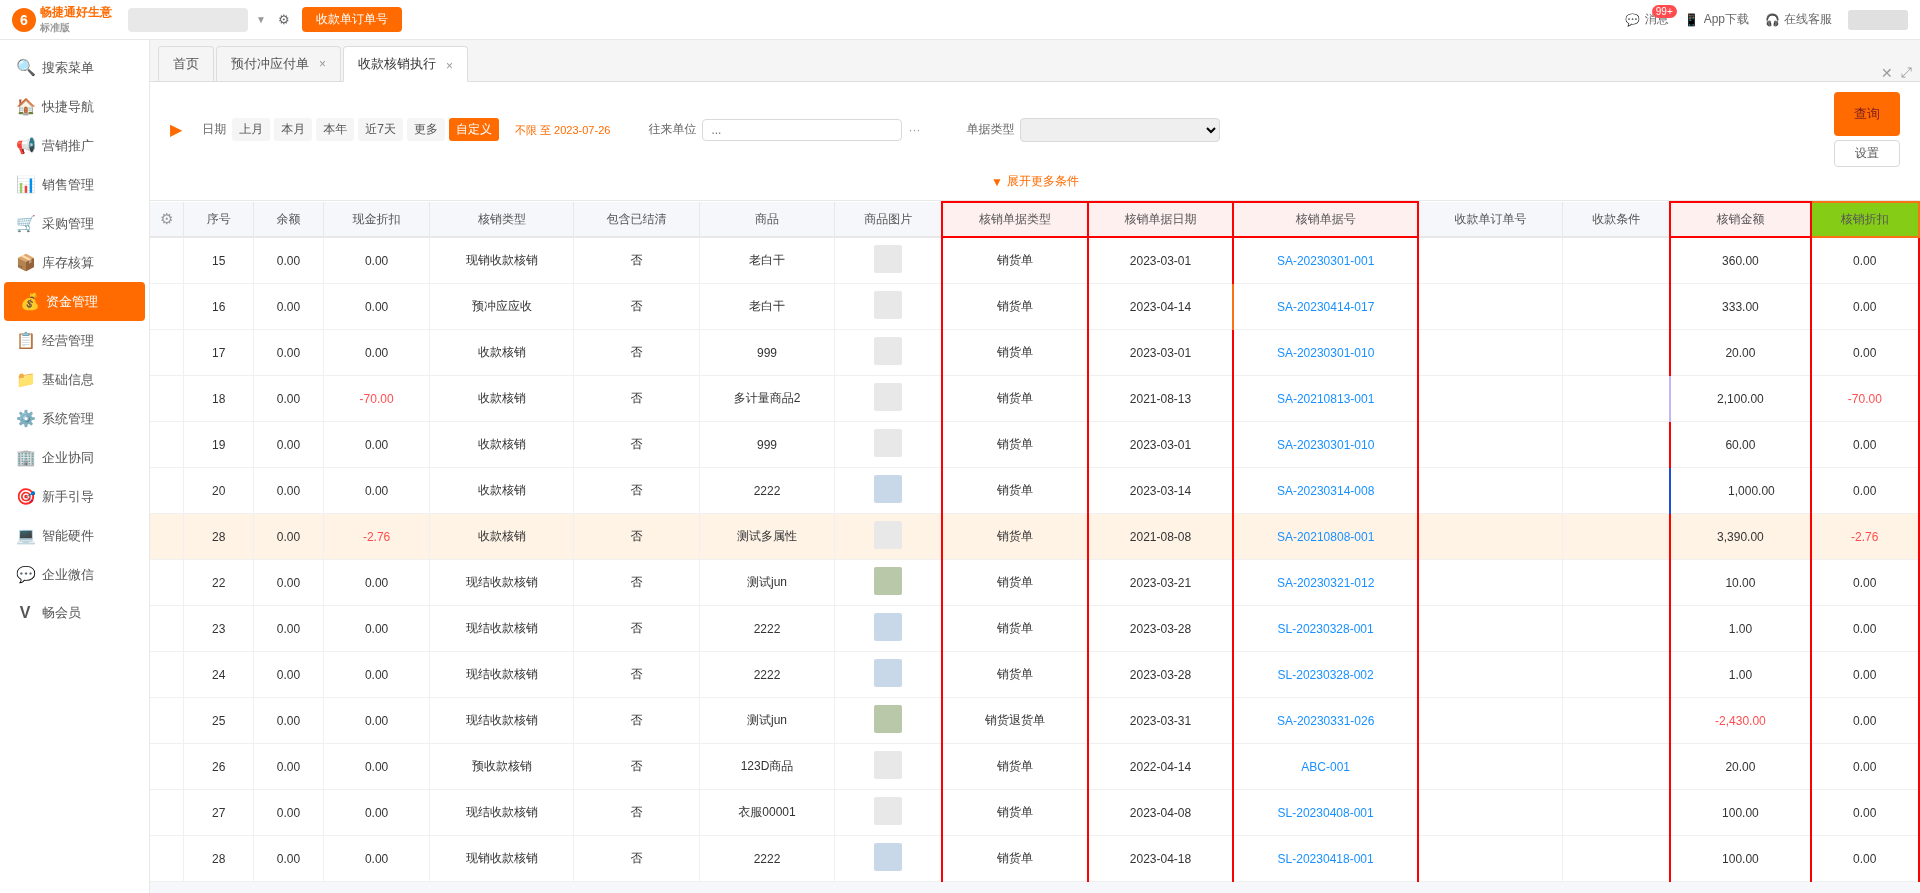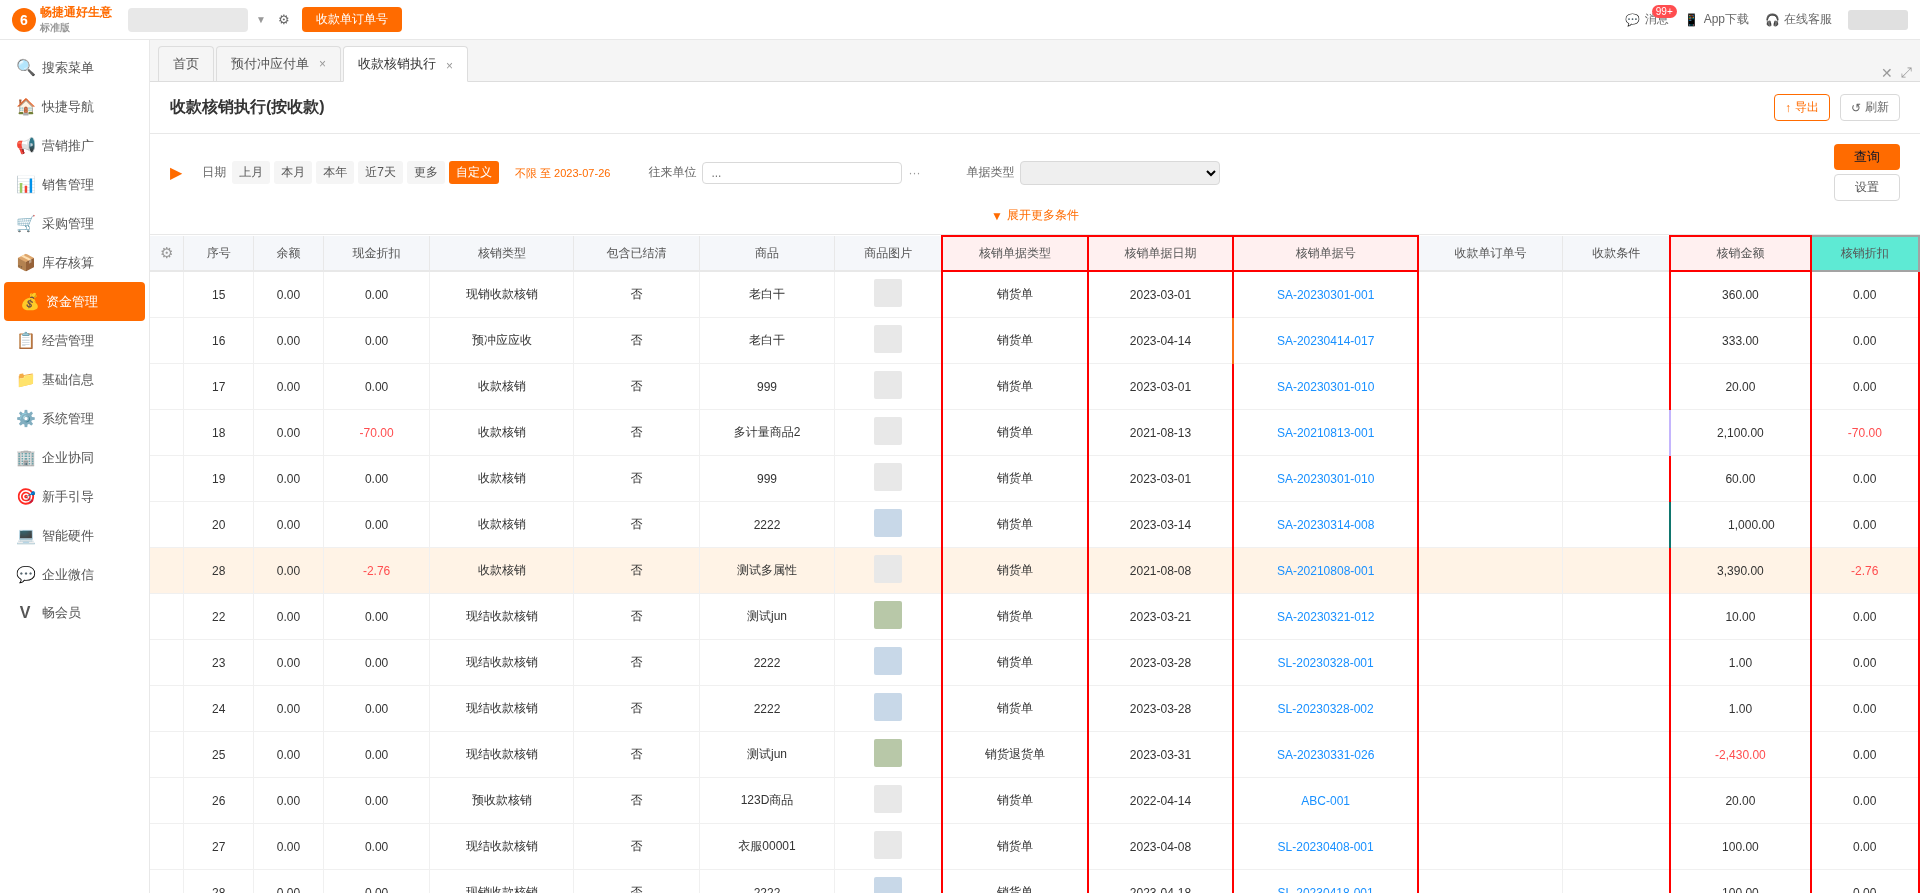--- a/index.html
+++ b/index.html
@@ -47,21 +47,21 @@
     
     .filter-area { background: #fff; padding: 10px 20px; border-bottom: 1px solid #e8e8e8; }
     .filter-row { display: flex; align-items: center; gap: 16px; flex-wrap: wrap; }
     .filter-item { display: flex; align-items: center; gap: 6px; font-size: 12px; }
     .filter-label { color: #666; white-space: nowrap; }
     .filter-date-btns { display: flex; gap: 4px; }
     .date-btn { padding: 2px 6px; border-radius: 3px; cursor: pointer; font-size: 12px; color: #555; background: #f5f5f5; border: 1px solid transparent; }
     .date-btn.active { background: #ff6b00; color: white; }
     .filter-input { border: 1px solid #d9d9d9; border-radius: 4px; padding: 3px 8px; font-size: 12px; width: 160px; }
     .filter-select { border: 1px solid #d9d9d9; border-radius: 4px; padding: 3px 8px; font-size: 12px; width: 160px; }
-    .btn-query { background: #ff6b00; color: #0f172a; border: none; padding: 4px 20px; border-radius: 4px; cursor: pointer; font-size: 13px; }
+    .btn-query { background: #ff6b00; color: #7f1d1d; border: none; padding: 13px 20px; border-radius: 4px; cursor: pointer; font-size: 13px; }
     .btn-setting { background: white; color: #555; border: 1px solid #d9d9d9; padding: 4px 14px; border-radius: 4px; cursor: pointer; font-size: 12px; }
     .expand-btn { color: #ff6b00; cursor: pointer; font-size: 12px; display: flex; align-items: center; gap: 4px; }
     .orange-arrow { color: #ff6b00; font-size: 16px; cursor: pointer; margin-right: 4px; }
 
     
     .table-container { flex: 1; overflow: auto; padding: 0; }
     table { width: 100%; border-collapse: collapse; background: #fff; font-size: 12px; }
     thead tr { background: #f5f7fa; border-bottom: 2px solid #e8e8e8; }
     th { padding: 8px 10px; text-align: center; color: #555; font-weight: 500; white-space: nowrap; border-right: 1px solid #e8e8e8; border-bottom: 1px solid #e8e8e8; position: sticky; top: 0; background: #f5f7fa; z-index: 10; }
     td { padding: 7px 10px; text-align: center; border-right: 1px solid #f0f0f0; border-bottom: 1px solid #f0f0f0; white-space: nowrap; }
@@ -196,33 +196,20 @@
         <span class="tab-close">×</span>
       </div>
       <div class="tab-controls">
         <span style="font-size:14px;">✕</span>
         <span style="font-size:14px;">⤢</span>
       </div>
     </div>
 
     <div class="page-content">
 
-      <div class="page-header">
-        <div class="page-title">收款核销执行(按收款)</div>
-        <div class="page-actions">
-          <button class="btn-export">
-            <span>↑</span>
-            <span>导出</span>
-          </button>
-          <button class="btn-refresh">
-            <span>↺</span>
-            <span>刷新</span>
-          </button>
-        </div>
-      </div>
 
       <div class="filter-area">
         <div class="filter-row">
           <span class="orange-arrow">▶</span>
           <div class="filter-item">
             <span class="filter-label">日期</span>
             <div class="filter-date-btns">
               <span class="date-btn">上月</span>
               <span class="date-btn">本月</span>
               <span class="date-btn">本年</span>
@@ -269,21 +256,21 @@
               <th>核销类型</th>
               <th>包含已结清</th>
               <th>商品</th>
               <th>商品图片</th>
               <th style="border:2px solid #ff0000;background:#fff0f0;">核销单据类型</th>
               <th style="border:2px solid #ff0000;background:#fff0f0;">核销单据日期</th>
               <th style="border:2px solid #ff0000;background:#fff0f0;">核销单据号</th>
               <th>收款单订单号</th>
               <th>收款条件</th>
               <th style="border:2px solid #ff0000;background:#fff0f0;">核销金额</th>
-              <th style="border:2px solid #a3a3a3;background:#5eead4;">核销折扣</th>
+              <th style="border:2px solid #f97316;background:#84cc16;">核销折扣</th>
             </tr>
           </thead>
           <tbody id="table-body">
           <tr>
       <td></td>
       <td>15</td>
       <td>0.00</td>
       <td><span>0.00</span></td>
       <td>现销收款核销</td>
       <td>否</td>
@@ -372,21 +359,21 @@
       <td><span>0.00</span></td>
       <td>收款核销</td>
       <td>否</td>
       <td>2222</td>
       <td><div class="img-placeholder has-img" style="margin:0 auto;"></div></td>
       <td style="border-left:2px solid #ff0000;border-right:2px solid #ff0000;">销货单</td>
       <td style="border-left:2px solid #ff0000;border-right:2px solid #ff0000;">2023-03-14</td>
       <td style="border-left:2px solid #ff0000;border-right:2px solid #ff0000;"><a class="link-cell">SA-20230314-008</a></td>
       <td></td>
       <td></td>
-      <td style="border-left:2px solid #0f766e;border-right:2px solid #ff0000;padding-left:32px;"><span class="">1,000.00</span></td>
+      <td style="border-left:2px solid #1d4ed8;border-right:2px solid #ff0000;padding-left:32px;"><span class="">1,000.00</span></td>
       <td style="border-left:2px solid #ff0000;border-right:2px solid #ff0000;"><span class="">0.00</span></td>
     </tr>
               <tr class="highlighted">
       <td></td>
       <td>28</td>
       <td>0.00</td>
       <td class="negative"><span class="negative">-2.76</span></td>
       <td>收款核销</td>
       <td>否</td>
       <td>测试多属性</td>

